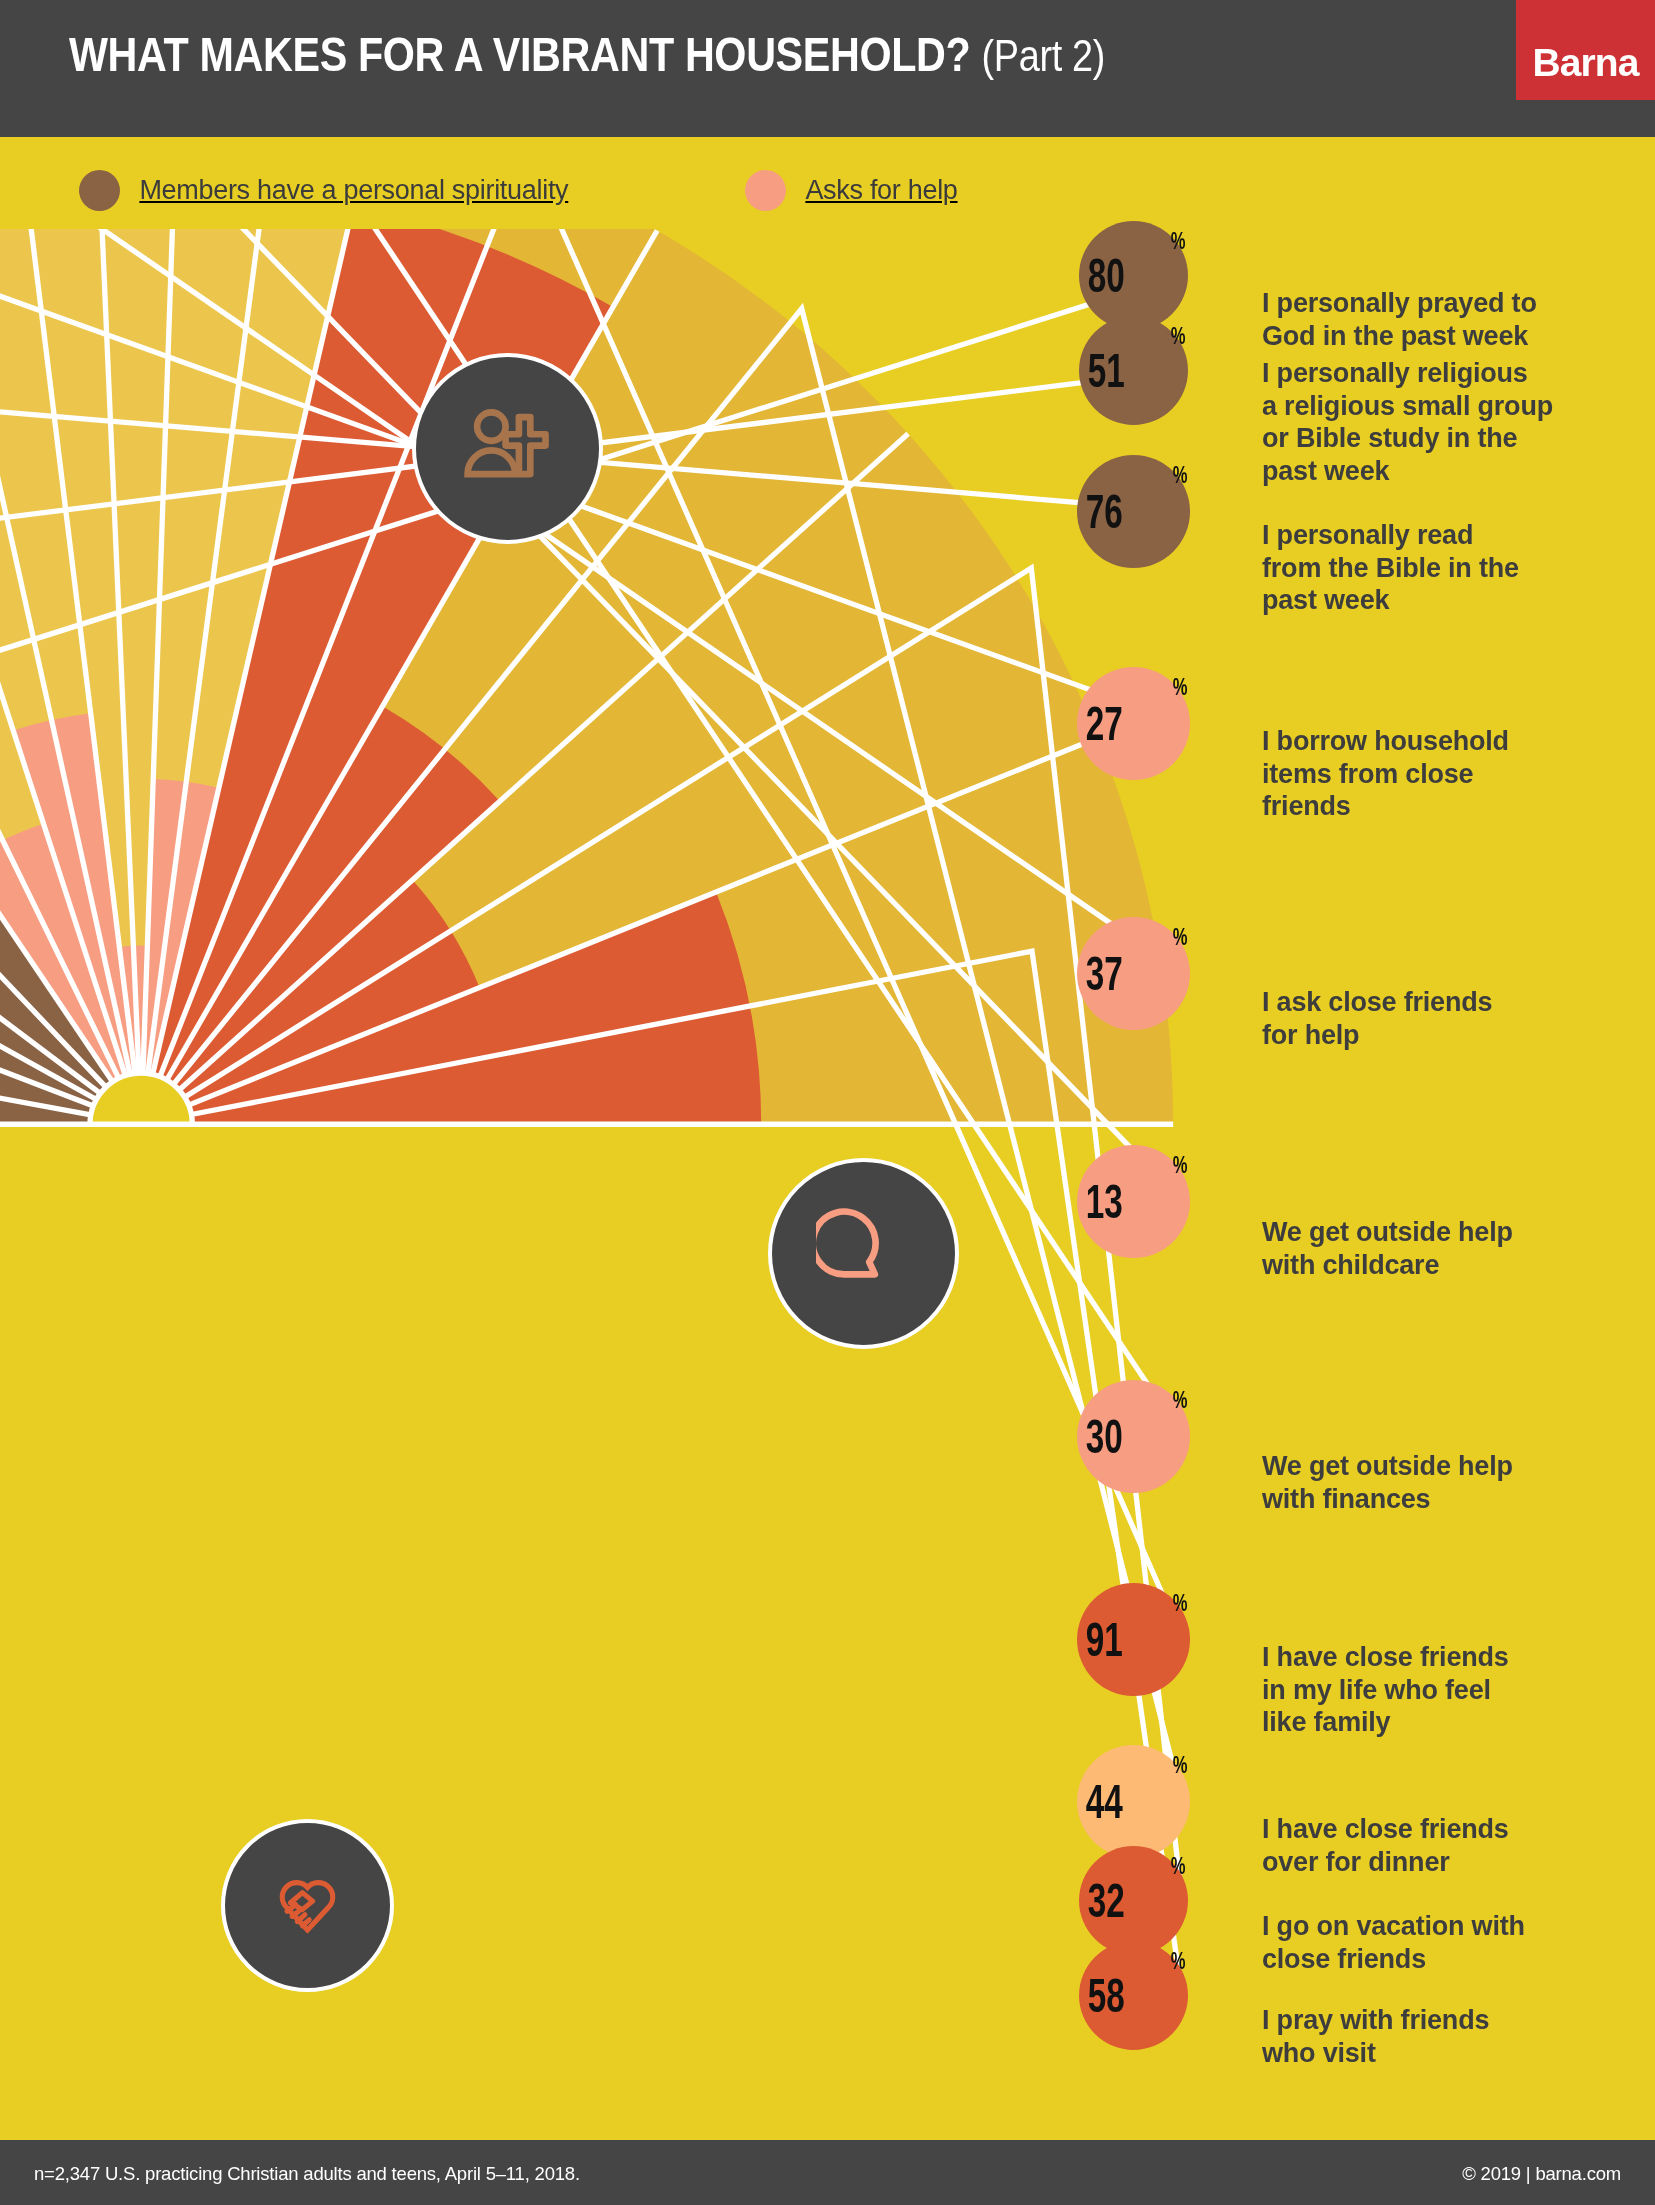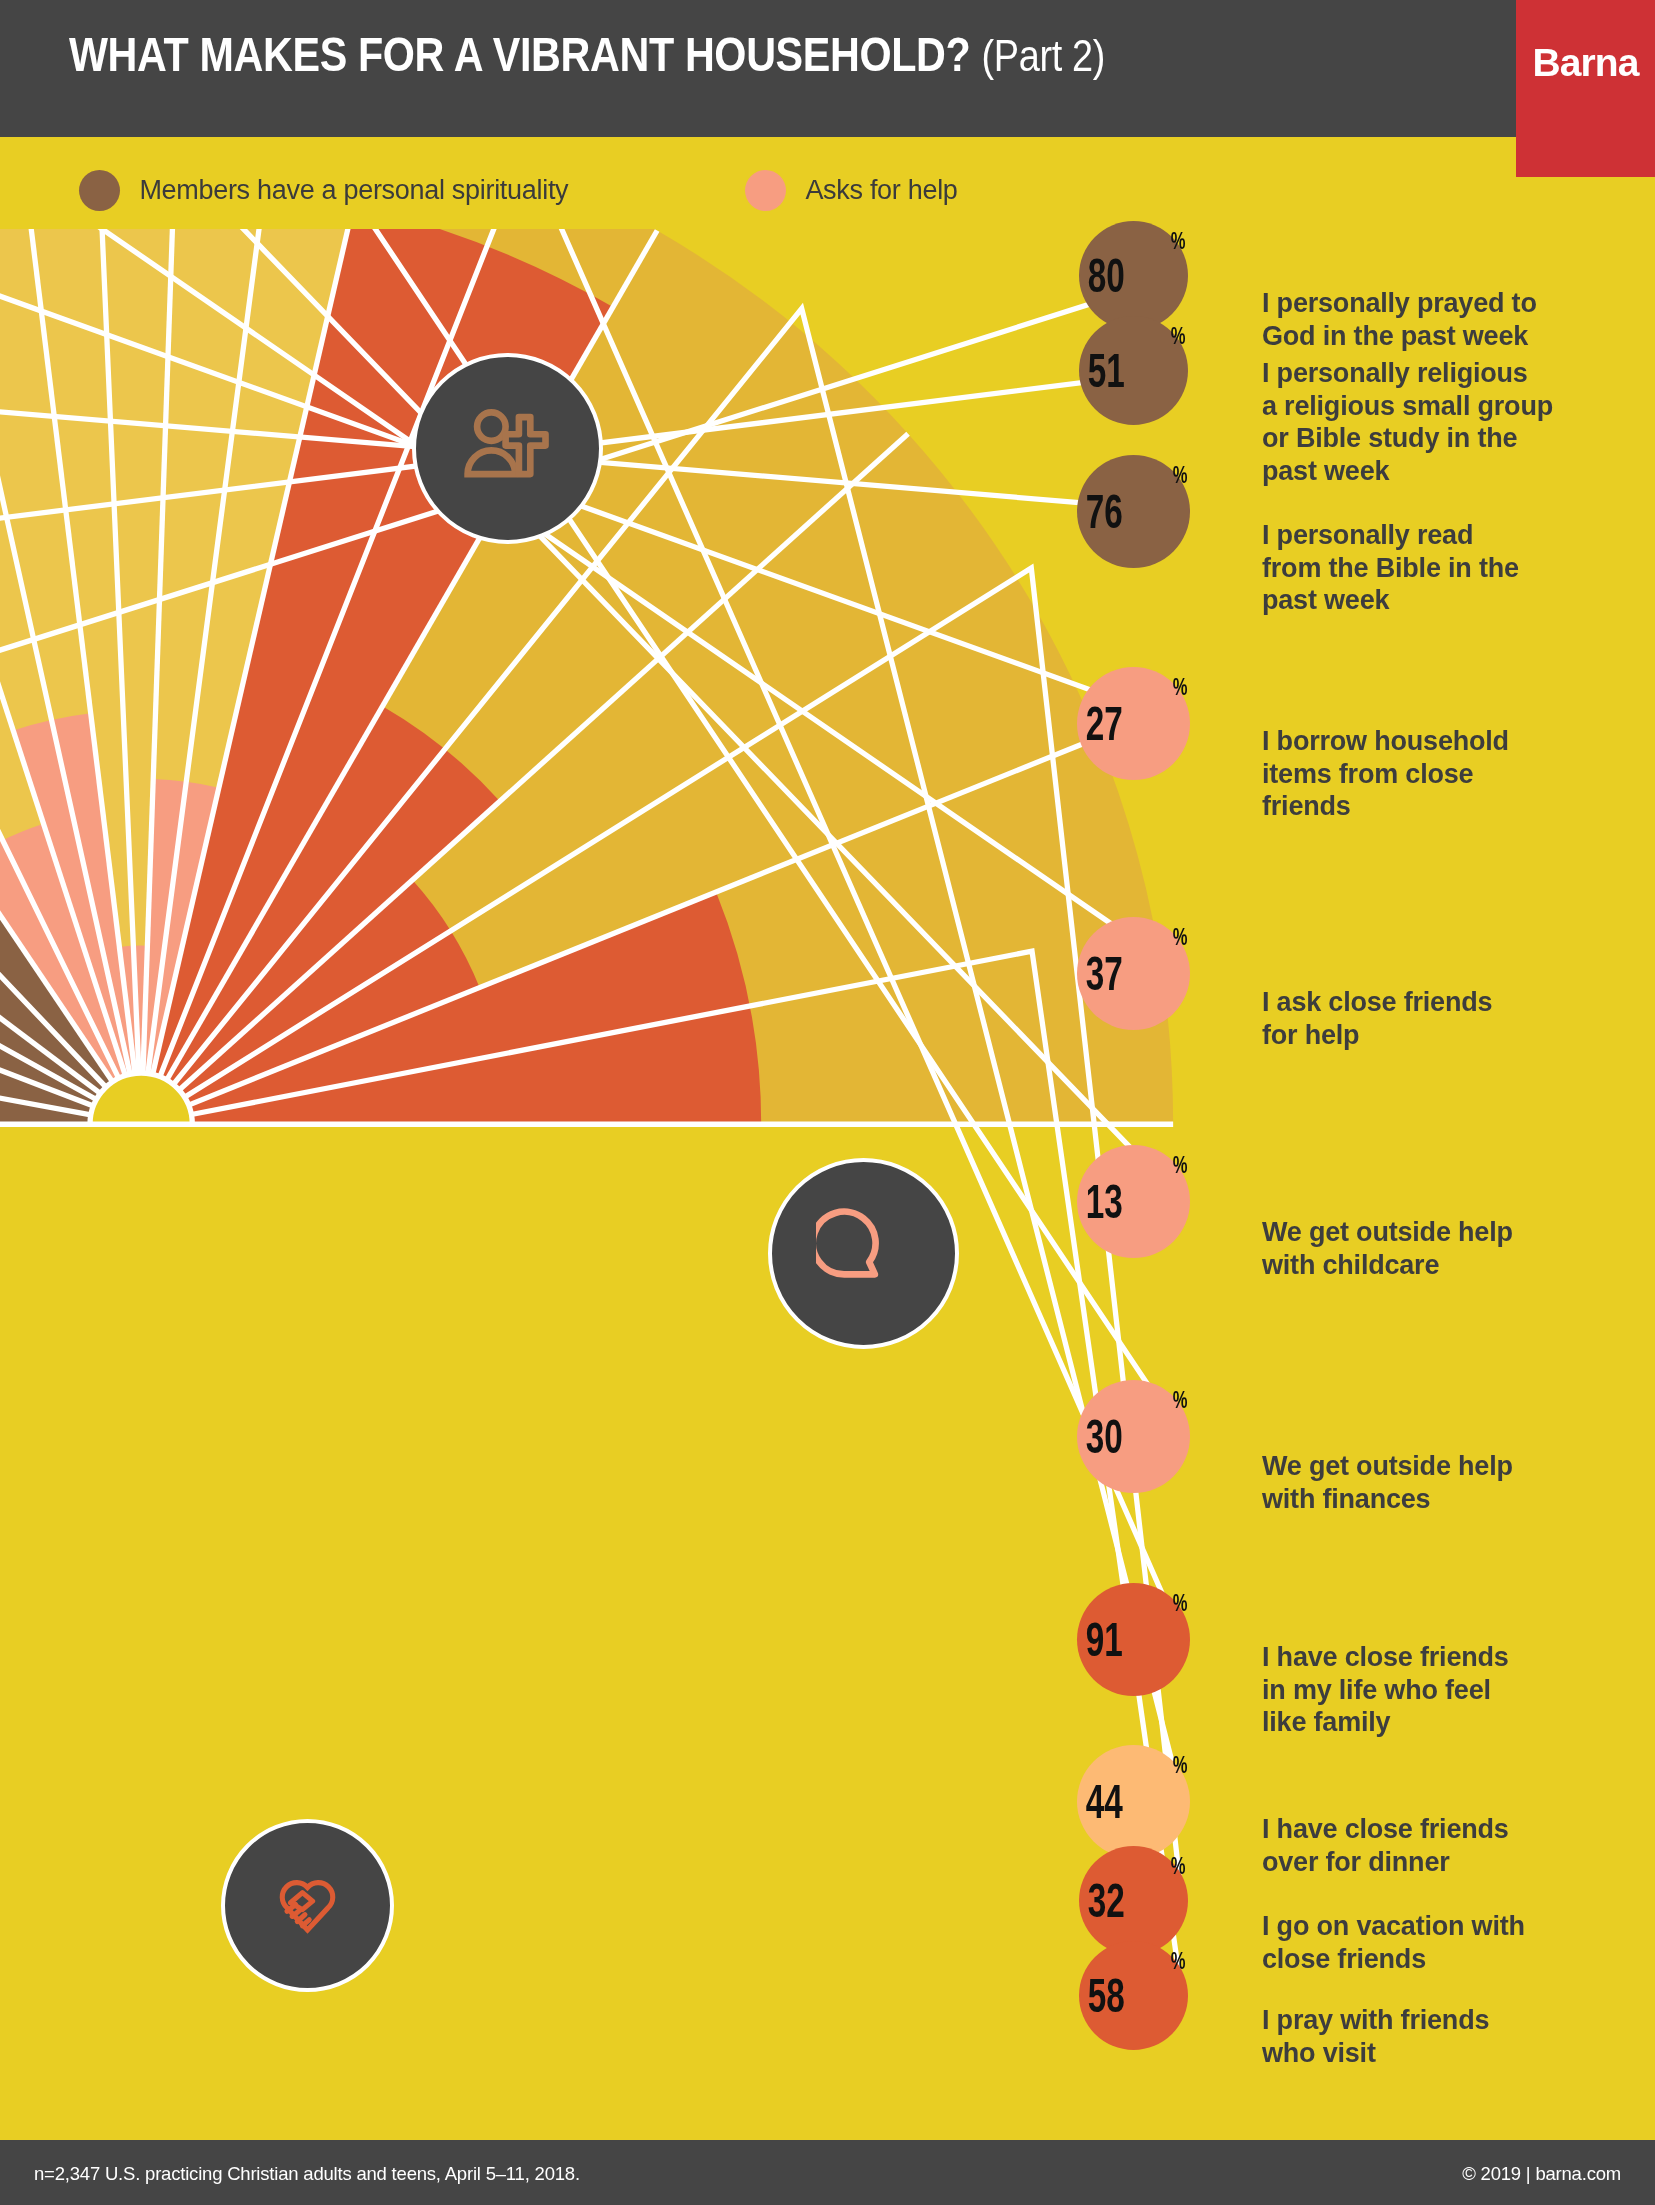--- a/index.html
+++ b/index.html
@@ -18,34 +18,34 @@
   }
   #header-title {
     position:absolute; left:69px; top:26.5px;
     font-size:48px; font-weight:bold; color:#FFFFFF;
     letter-spacing:-0.4px; white-space:nowrap;
     font-stretch:condensed;
     transform:scaleX(0.86); transform-origin:left center;
   }
   #header-title .part { font-weight:normal; font-size:44px; }
   #brand-block {
-    position:absolute; right:0; top:0; width:139px; height:177px;
+    position:absolute; right:0; top:0; width:139px; height:100px;
     background:#CE3135;
   }
   #brand-text {
     position:absolute; left:0; top:41px; width:139px;
     text-align:center; color:#FFFFFF;
     font-size:39px; font-weight:bold; letter-spacing:-0.9px;
   }
 
   
   #legend {
     position:absolute; left:0; top:159px; width:1655px; height:71px;
   }
-  .legend-item { position:absolute; top:0; height:62px; display:flex; align-items:center; }
+  .legend-item { position:absolute; top:0; height:62px; display:flex; align-items:center;text-decoration:underline; }
   .legend-dot { width:41px; height:41px; border-radius:50%; flex:0 0 auto; }
   .legend-label {
     margin-left:19.4px; font-size:27px; color:#3b3b3b;
     white-space:nowrap; letter-spacing:-0.3px;
   }
 
   
   #fan { position:absolute; left:0; top:229px; width:1182px; height:1817px; }
   #fan svg { display:block; }
 

